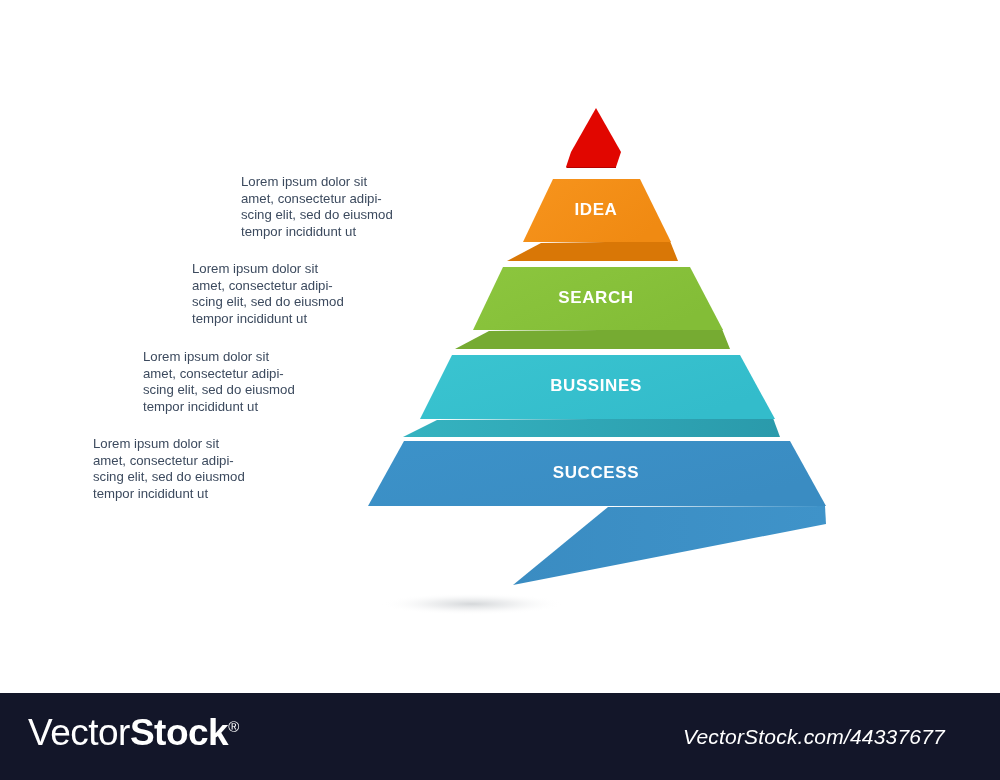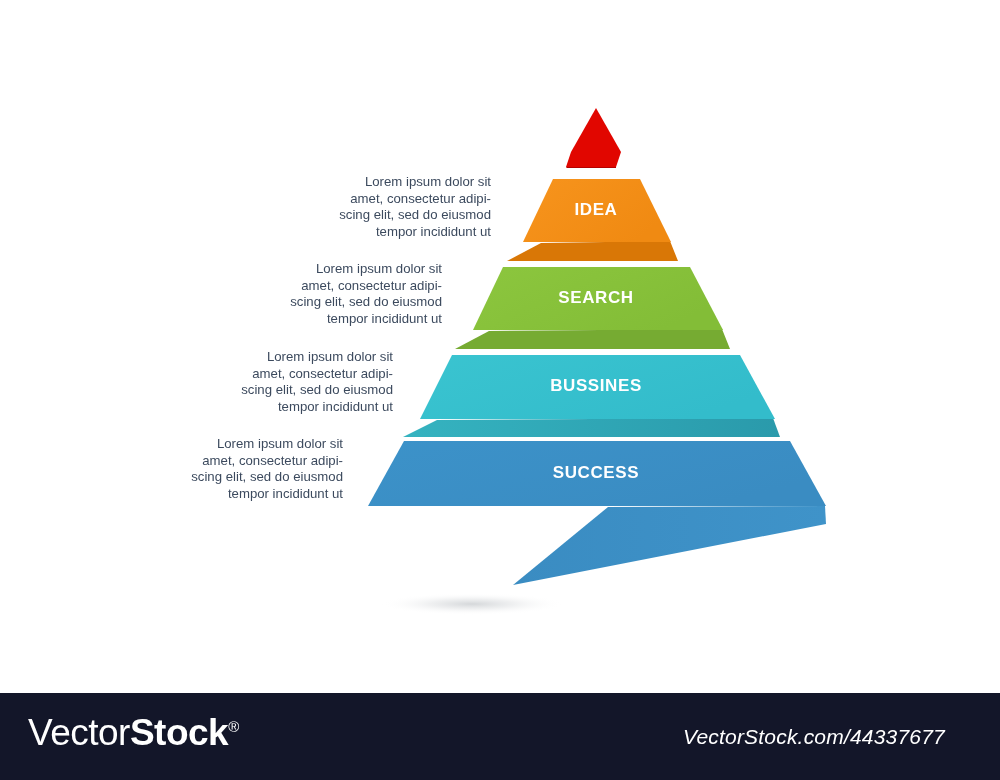--- a/index.html
+++ b/index.html
@@ -39,21 +39,21 @@
     font-family: "Liberation Sans", sans-serif;
     font-weight: bold;
     font-size: 17px;
     fill: #ffffff;
     letter-spacing: 0.6px;
     text-anchor: middle;
     dominant-baseline: middle;
   }
   .desc-block {
     position: absolute;
-    text-align: right;
+    text-align: left;
     color: #3c4a5e;
     font-family: "Liberation Sans", sans-serif;
     font-size: 13.2px;
     line-height: 16.6px;
     width: 250px;
     white-space: pre-line;
   }
   #desc-1 { left: 241px; top: 174px; }
   #desc-2 { left: 192px; top: 261px; }
   #desc-3 { left: 143px; top: 349px; }

